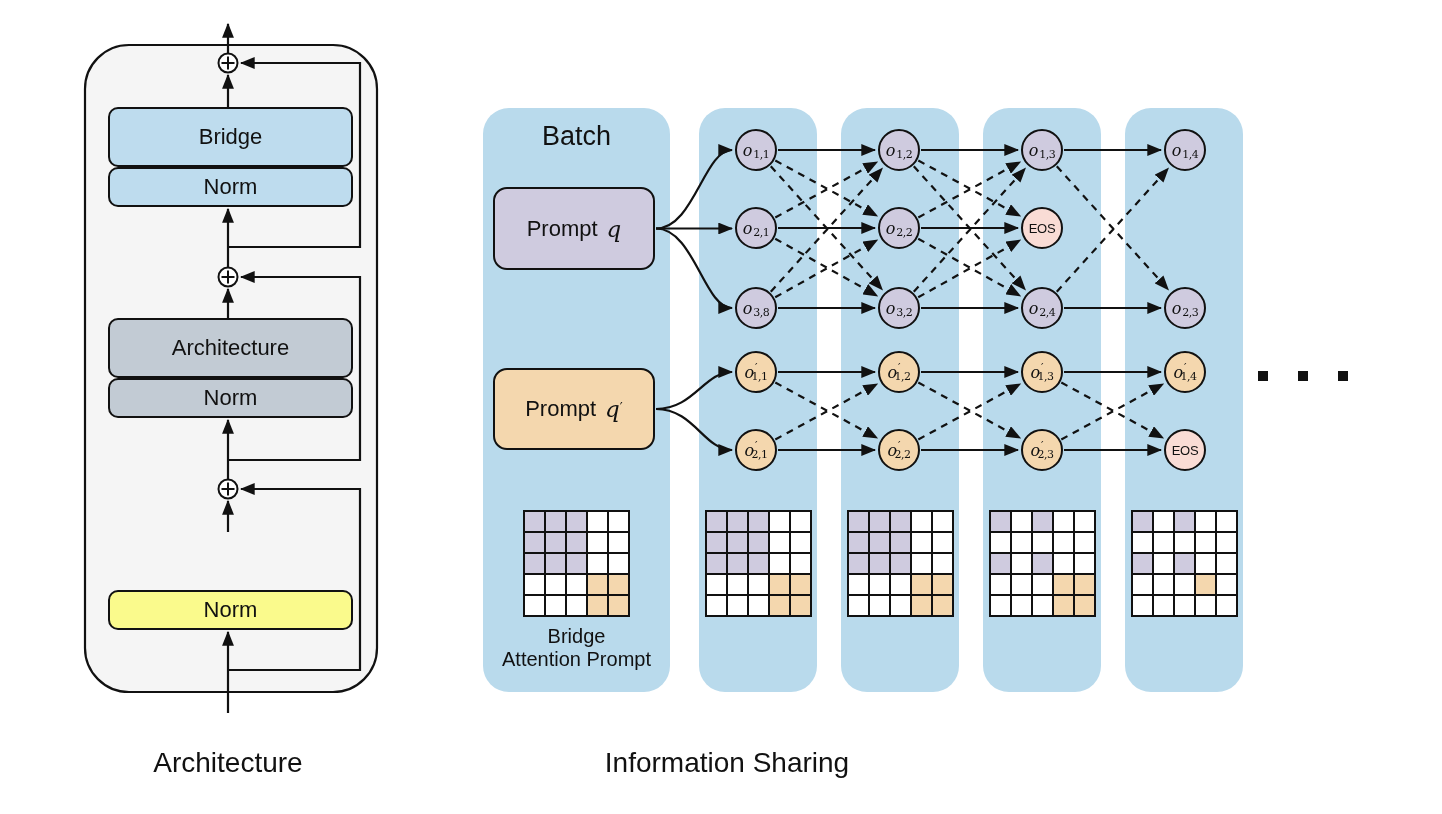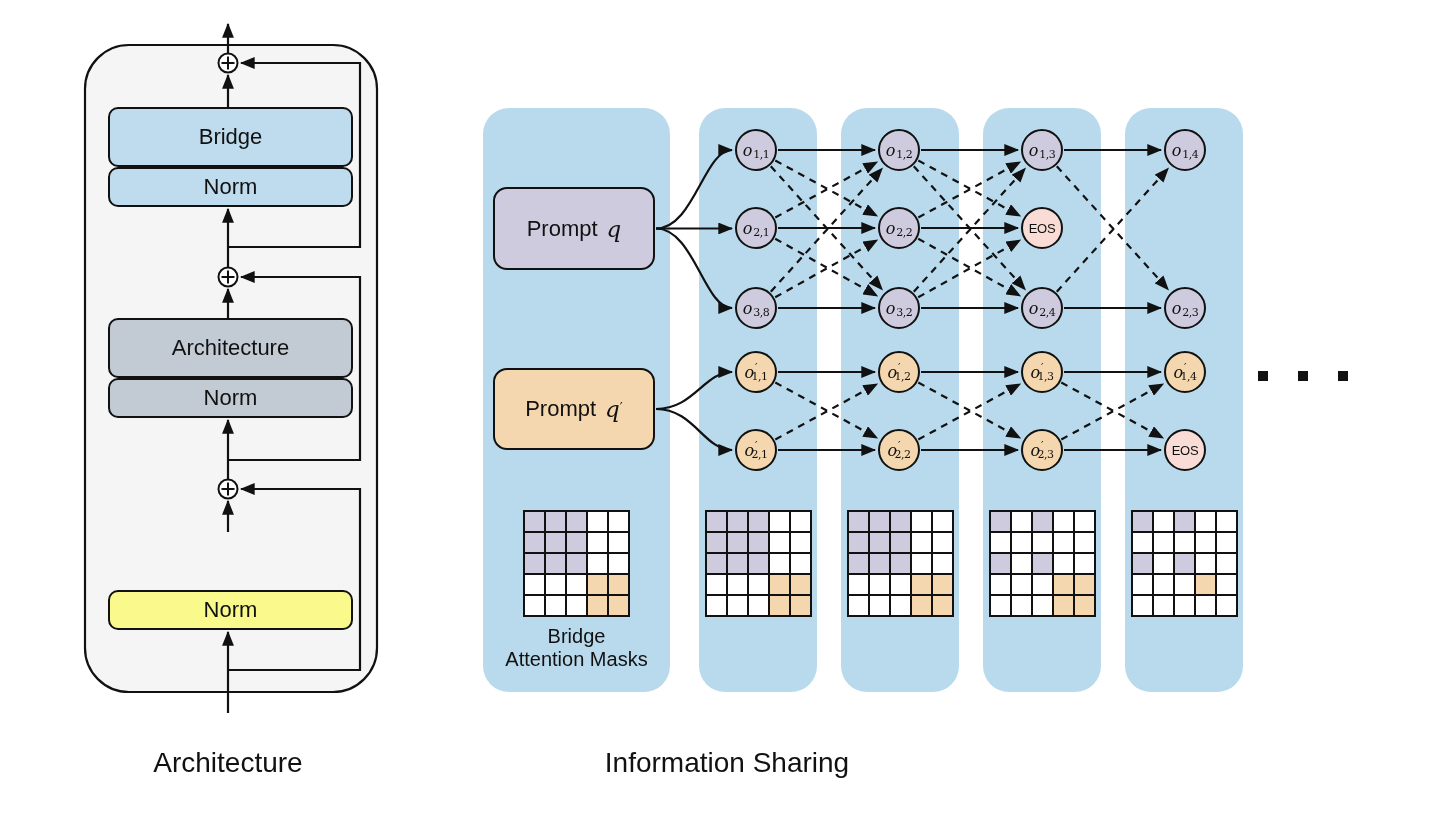--- a/index.html
+++ b/index.html
@@ -372,20 +372,21 @@
         <div class="mc" style="background: rgb(255, 255, 255);"></div>
         <div class="mc" style="background: rgb(255, 255, 255);"></div>
       </div>
     </div>
   <div id="dots">
       <div class="dot" style="left: 1258px; top: 371px;"></div>
       <div class="dot" style="left: 1298px; top: 371px;"></div>
       <div class="dot" style="left: 1338px; top: 371px;"></div>
     </div>
 
+  <div class="lbl batch-lbl" style="left:483px;top:121px;width:187px;">Batch</div>
   <div class="lbl mask-lbl" style="left:483px;top:625px;width:187px;">
     <span style="display:block">Bridge</span>
-    <span style="display:block">Attention Masks</span>
+    <span style="display:block">Attention Prompt</span>
   </div>
   <div class="lbl caption" style="left:58px;top:747px;width:340px;">Architecture</div>
   <div class="lbl caption" style="left:527px;top:747px;width:400px;">Information Sharing</div>
 
 </div>
 
 </body></html>

